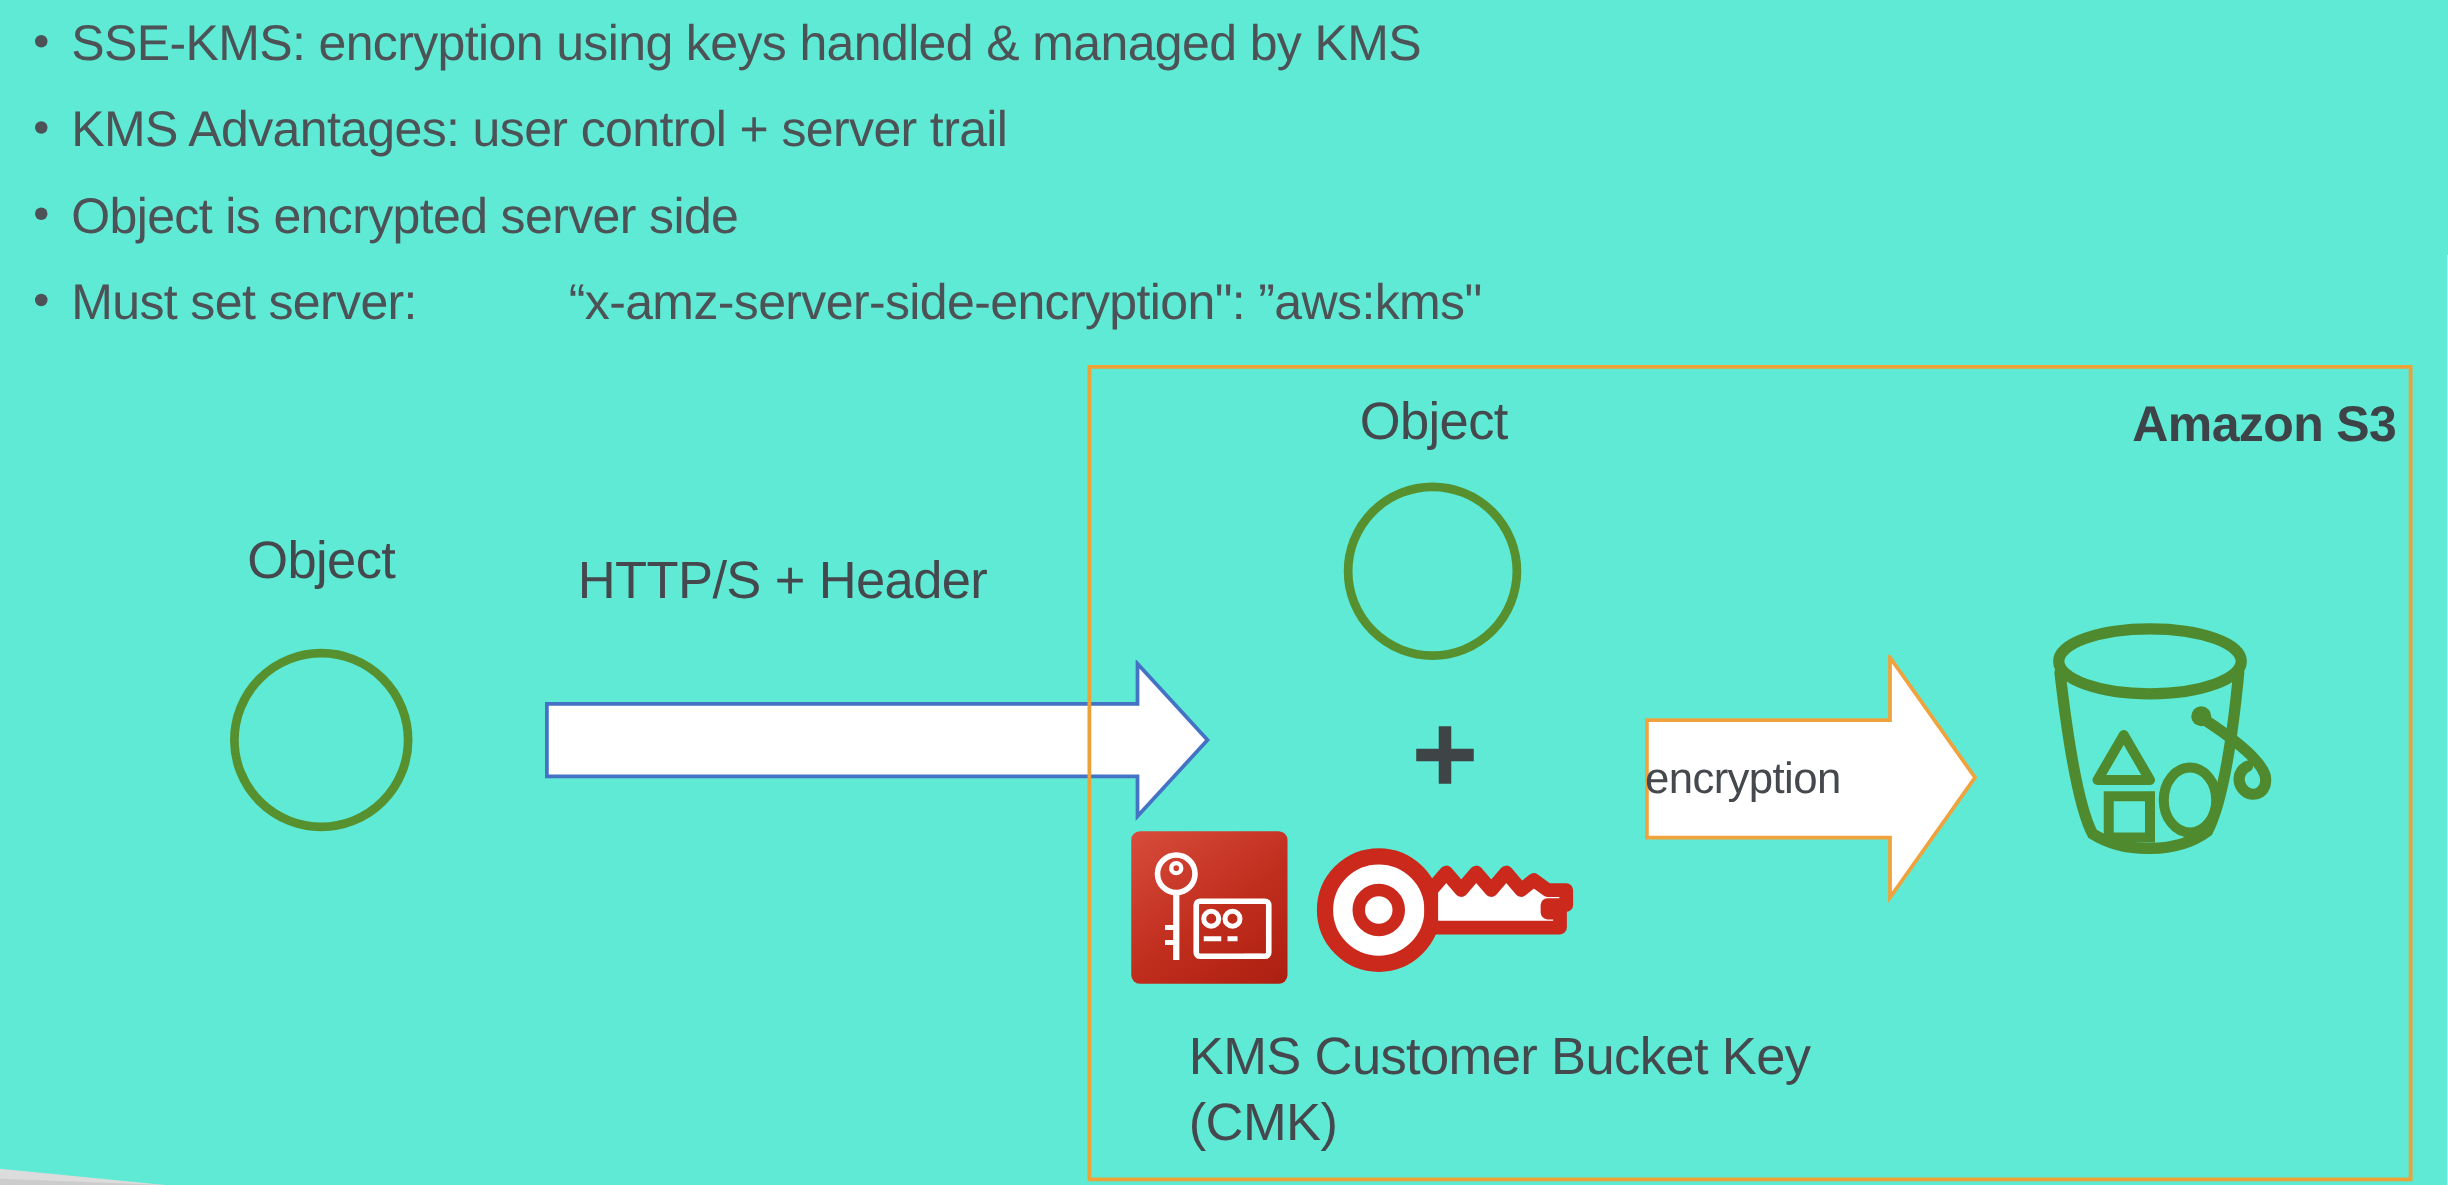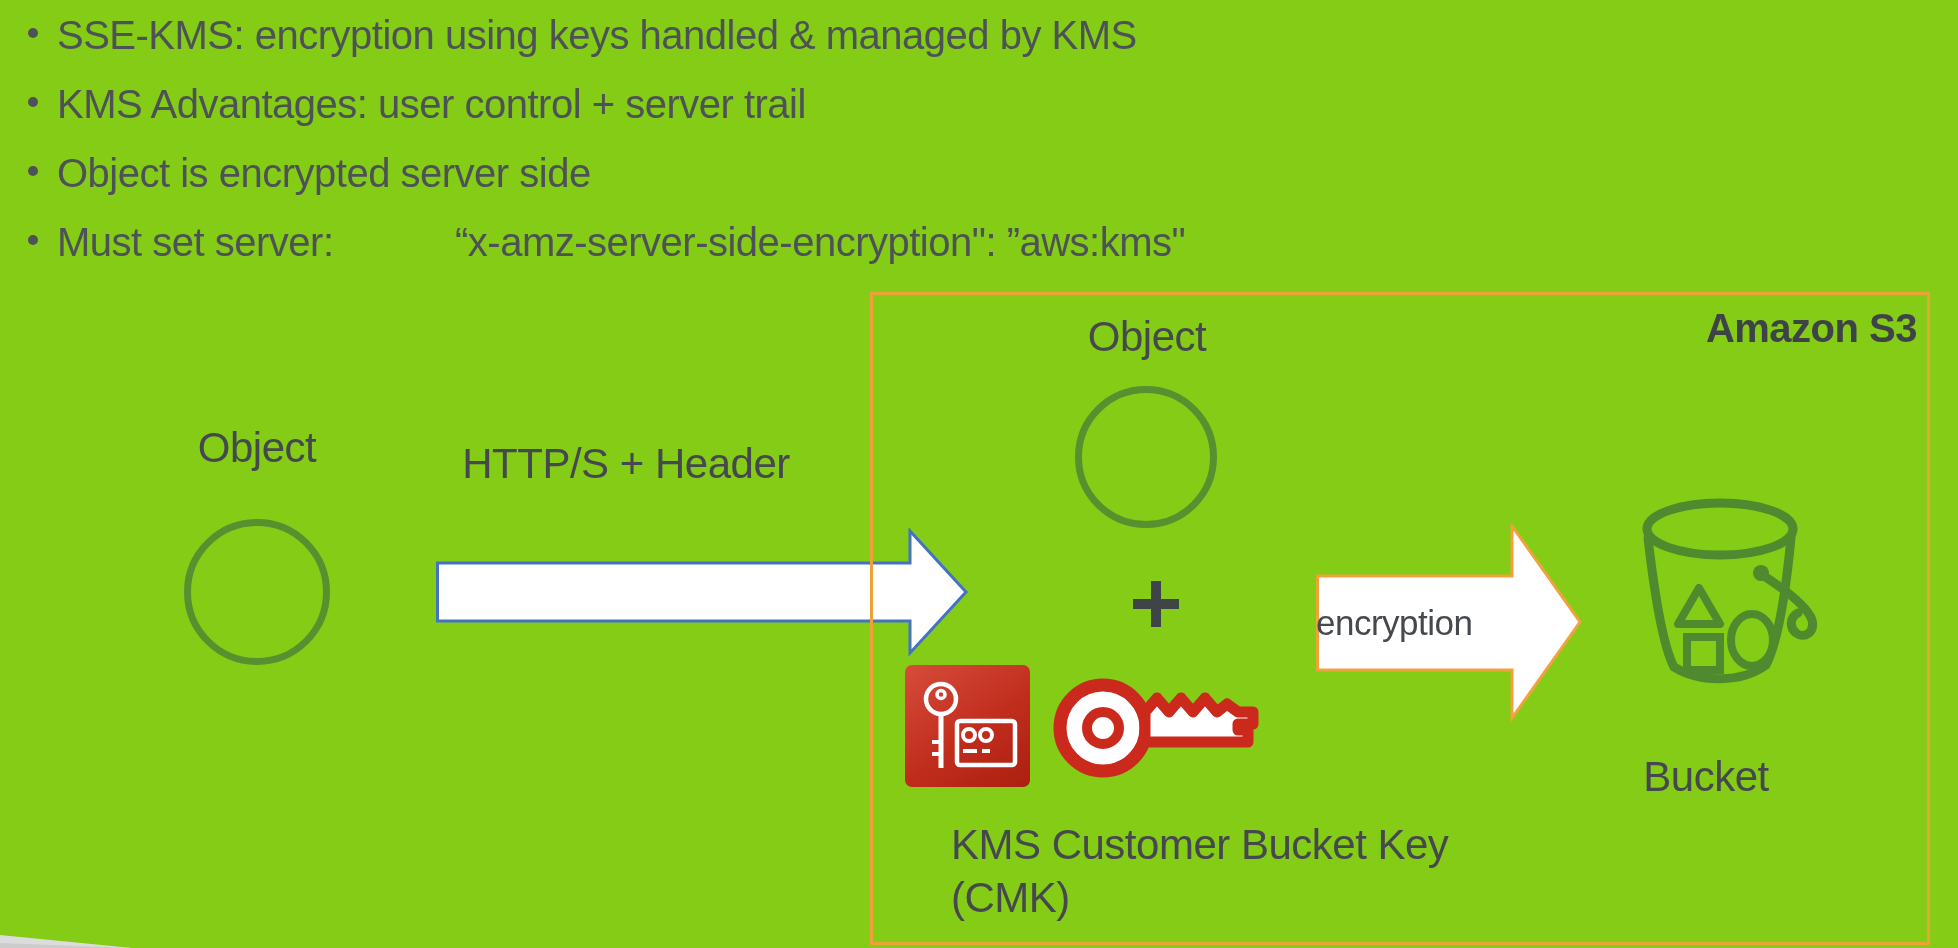--- a/index.html
+++ b/index.html
@@ -1,33 +1,33 @@
 <!DOCTYPE html>
 <html><head>
 <meta charset="utf-8">
 <style>
   html,body{margin:0;padding:0;background:#ffffff;}
   .slide{
-    position:relative;width:1958px;height:948px;background:#84cc16;overflow:hidden;
+    position:relative;width:1958px;height:948px;background:#5eead4;overflow:hidden;
     font-family:"Liberation Sans",sans-serif;color:#494e52;
   }
   
   .bullet-list{position:absolute;left:28px;top:10px;width:1400px;}
   .bullet-row{display:flex;align-items:flex-start;height:50px;margin-bottom:19px;}
   .dot{width:10px;height:10px;border-radius:50%;background:#4d5256;margin:18px 19px 0 0;flex:0 0 auto;}
   .bullet-text{font-size:40px;letter-spacing:-0.5px;line-height:50px;white-space:nowrap;color:#4d5256;}
   .bullet-prefix{display:inline-block;width:398px;}
   
   .lbl{position:absolute;font-size:42px;letter-spacing:-0.5px;color:#45494d;text-align:center;white-space:nowrap;}
   
   .circle-green{position:absolute;border:7px solid #57912F;border-radius:50%;background:transparent;}
   .left-circle{left:184px;top:519px;width:132px;height:132px;}
   .box-circle{left:1075px;top:386px;width:128px;height:128px;}
   .s3-box{position:absolute;left:870px;top:292px;width:1054px;height:647px;border:3px solid #ECA237;}
-  .s3-title{position:absolute;left:1600px;top:306px;width:317px;text-align:right;
+  .s3-title{position:absolute;left:1600px;top:318px;width:317px;text-align:right;
     font-size:40px;font-weight:bold;letter-spacing:-0.5px;color:#3e4347;white-space:nowrap;}
   .arrow-svg{position:absolute;}
   
   .plus-icon{position:absolute;left:1133px;top:581px;width:46px;height:46px;}
   .plus-icon::before{content:"";position:absolute;left:0;top:18px;width:46px;height:10px;background:#3f4447;}
   .plus-icon::after{content:"";position:absolute;left:18px;top:0;width:10px;height:46px;background:#3f4447;}
   
   .kms-tile{position:absolute;left:905px;top:665px;width:125px;height:122px;border-radius:7px;
     background:linear-gradient(145deg,#d74c3b 0%,#c02d1d 55%,#ac1f10 100%);}
   
@@ -116,20 +116,19 @@
     <g stroke="#4F8A2F" fill="none" stroke-width="9" stroke-linecap="round">
       <ellipse cx="80" cy="33" rx="73" ry="26"></ellipse>
       <path d="M8 42 C14 94 22 148 34 171 C59 187 102 187 126 169 C138 146 146 94 151 42"></path>
       <path d="M59 92 L80 128 L38 128 Z" stroke-width="8" stroke-linejoin="round"></path>
       <rect x="47" y="141" width="33" height="33" stroke-width="8"></rect>
       <ellipse cx="112" cy="144" rx="21" ry="26" stroke-width="8"></ellipse>
       <path d="M124 80 C150 97 168 112 172 124 C175 137 164 143 156 137 C149 131 150 121 158 117" stroke-width="9"></path>
     </g>
     <circle cx="121" cy="77" r="8" fill="#4F8A2F"></circle>
   </svg>
-  <div class="lbl" style="left:1606px;top:753px;width:200px;">Bucket</div>
 
   <svg class="corner-wedge" width="132" height="15" viewBox="0 0 132 15">
     <polygon points="0,2 132,15 0,15" fill="#dcdcdc"></polygon>
     <polygon points="0,10 132,15 0,15" fill="#cccccc"></polygon>
   </svg>
 
 </div>
 
 </body></html>

